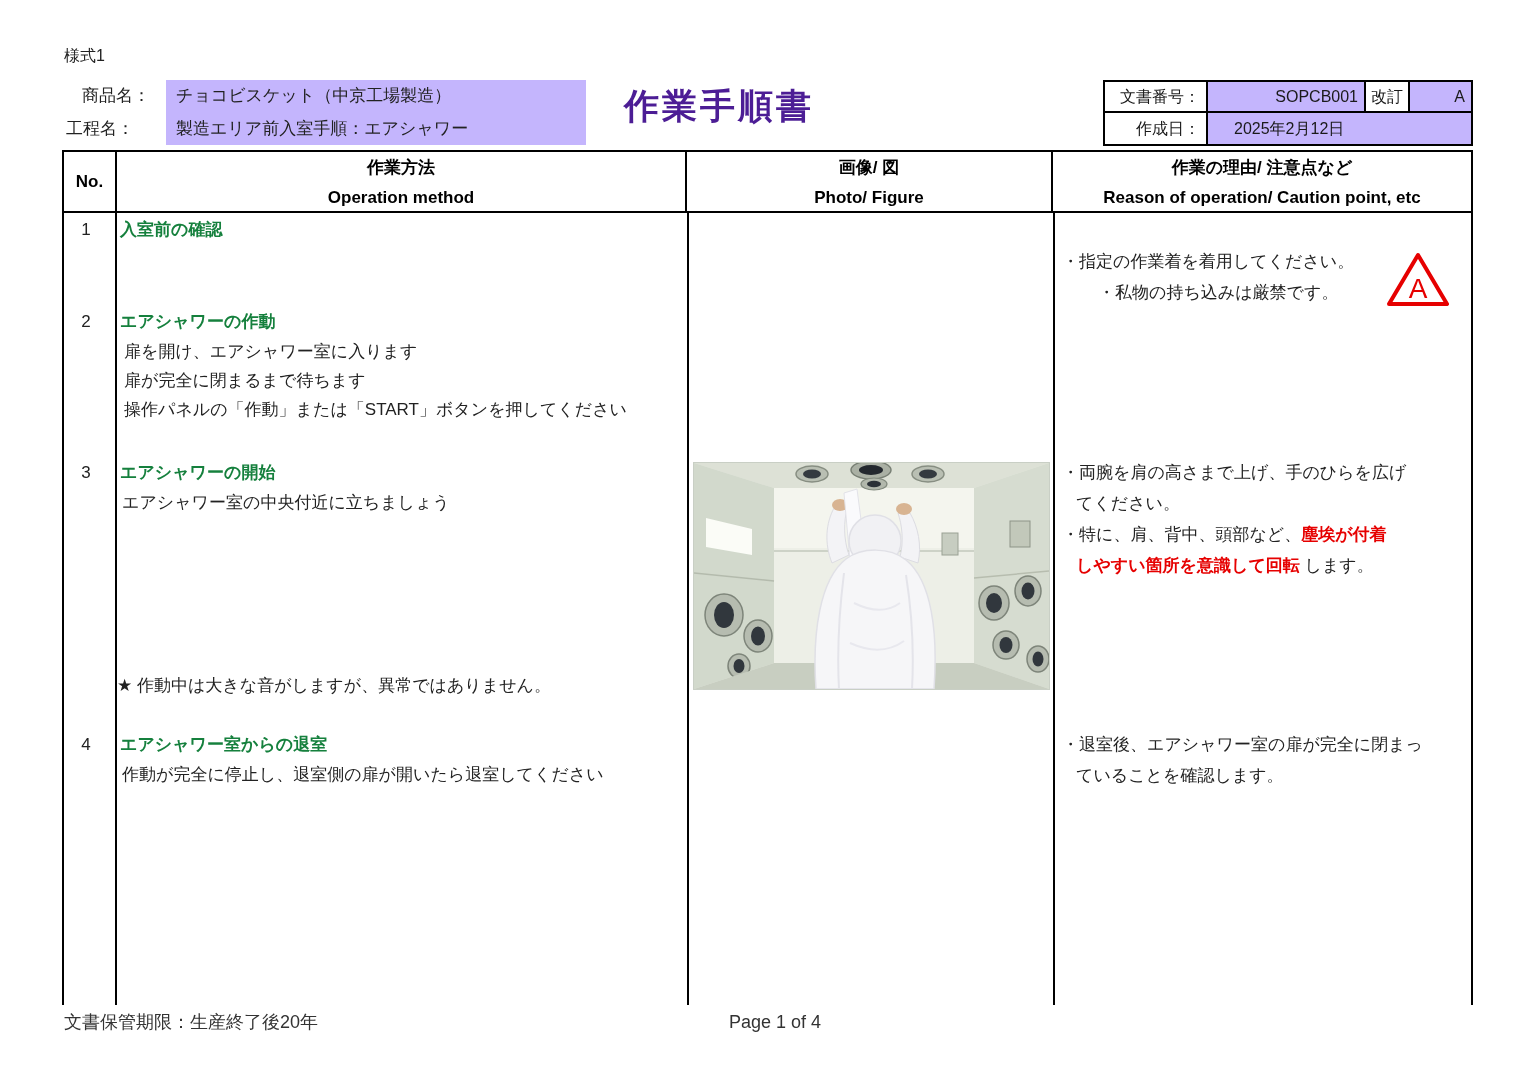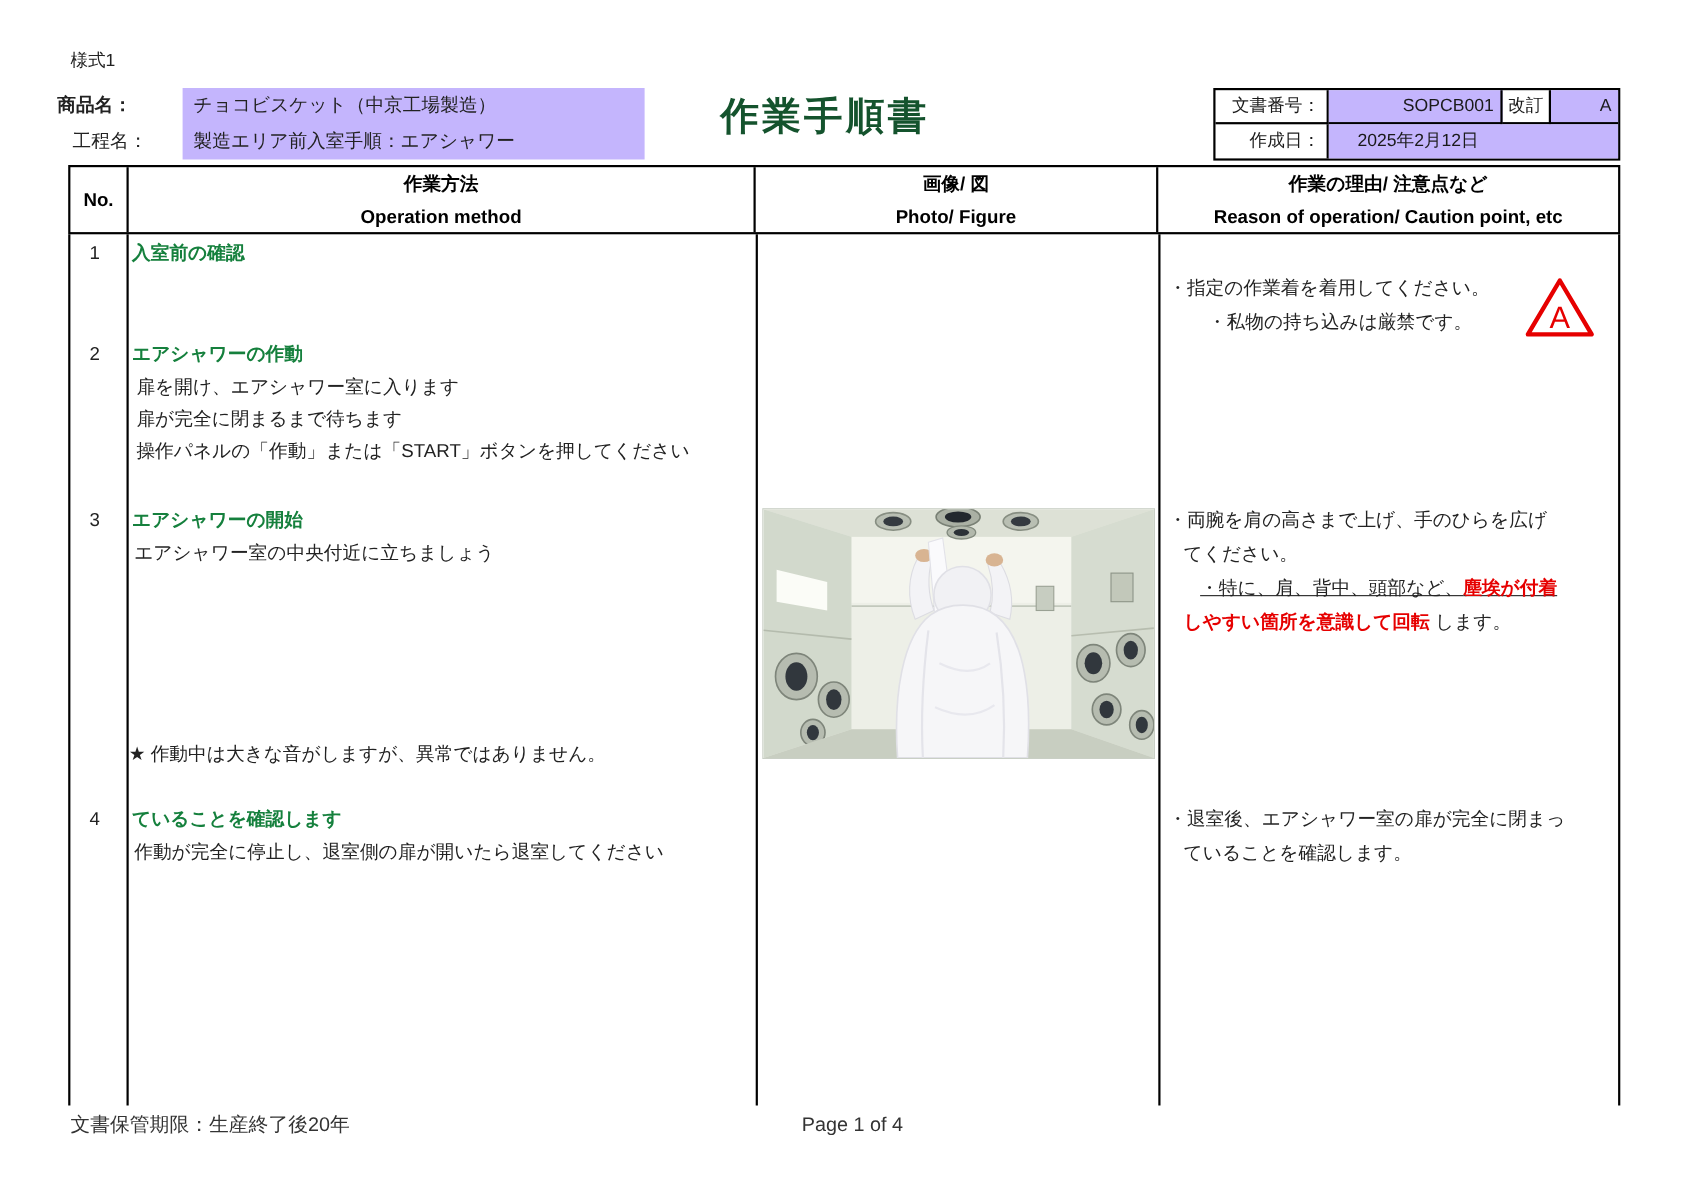--- a/index.html
+++ b/index.html
@@ -5,21 +5,21 @@
   html,body{margin:0;padding:0;background:#ffffff;}
   #page{position:relative;width:1536px;height:1086px;background:#ffffff;overflow:hidden;
         font-family:"Liberation Sans","DejaVu Sans",sans-serif;color:#1a1a1a;}
   .abs{position:absolute;white-space:pre;line-height:1;}
   .jp{font-size:17px;color:#222;}
   .bold{font-weight:bold;color:#15803d;}
   .red{color:#e60000;font-weight:bold;}
   
   .green{background:#c4b5fd;}
   #meta-green{left:166px;top:80px;width:420px;height:65px;}
-  #doc-title{left:580px;top:88px;width:340px;text-align:center;font-size:35px;font-weight:bold;letter-spacing:3px;color:#14532d;}
+  #doc-title{left:549px;top:88px;width:340px;text-align:center;font-size:35px;font-weight:bold;letter-spacing:3px;color:#4c1d95;}
   
   #docbox{left:1103px;top:80px;width:370px;height:66px;border:2px solid #000;box-sizing:border-box;
           display:grid;grid-template-columns:103px 158px 44px 1fr;grid-template-rows:1fr 1fr;font-size:16px;}
   #docbox>div{display:flex;align-items:center;box-sizing:border-box;padding:0 6px;}
   .b-r{border-right:2px solid #000;}
   .b-b{border-bottom:2px solid #000;}
   .ar{justify-content:flex-end;}
   .ac{justify-content:center;}
   
   #thead{left:62px;top:150px;width:1411px;height:63px;border:2px solid #000;box-sizing:border-box;
@@ -36,21 +36,21 @@
   .footer{font-size:18px;color:#333;}
 </style>
 </head>
 <body>
 
 <div id="page">
 
   <div class="abs jp" style="left:64px;top:48px;font-size:16px;">様式1</div>
 
   <div class="abs green" id="meta-green"></div>
-  <div class="abs jp" style="left:52px;top:87px;font-weight:bold;">商品名：</div>
+  <div class="abs jp" style="left:82px;top:87px;">商品名：</div>
   <div class="abs jp" style="left:176px;top:87px;">チョコビスケット（中京工場製造）</div>
   <div class="abs jp" style="left:66px;top:120px;">工程名：</div>
   <div class="abs jp" style="left:176px;top:120px;">製造エリア前入室手順：エアシャワー</div>
 
   <div class="abs" id="doc-title">作業手順書</div>
 
   <div class="abs" id="docbox">
     <div class="b-r b-b ar">文書番号：</div>
     <div class="b-r b-b ar green">SOPCB001</div>
     <div class="b-r b-b ac">改訂</div>
@@ -98,21 +98,21 @@
   <div class="abs jp" style="left:124px;top:372px;">扉が完全に閉まるまで待ちます</div>
   <div class="abs jp" style="left:124px;top:401px;">操作パネルの「作動」または「START」ボタンを押してください</div>
 
   <div class="abs jp" style="left:62px;top:464px;width:48px;text-align:center;">3</div>
   <div class="abs jp bold" style="left:120px;top:464px;">エアシャワーの開始</div>
   <div class="abs jp" style="left:122px;top:494px;">エアシャワー室の中央付近に立ちましょう</div>
   <div class="abs jp" style="left:117px;top:677px;">★ 作動中は大きな音がしますが、異常ではありません。</div>
 
   <div class="abs jp" style="left:1062px;top:464px;">・両腕を肩の高さまで上げ、手のひらを広げ</div>
   <div class="abs jp" style="left:1076px;top:495px;">てください。</div>
-  <div class="abs jp" style="left:1091px;top:526px;text-decoration:underline;"><span>・特に、肩、背中、頭部など、</span><span class="red">塵埃が付着</span></div>
+  <div class="abs jp" style="left:1062px;top:526px;"><span>・特に、肩、背中、頭部など、</span><span class="red">塵埃が付着</span></div>
   <div class="abs jp" style="left:1076px;top:557px;"><span class="red">しやすい箇所を意識して回転</span><span> します。</span></div>
 
   <svg class="abs" id="photo" viewBox="0 0 355 226">
     <rect x="0" y="0" width="355" height="226" fill="#e7eae1"></rect>
 
     <rect x="80" y="25" width="200" height="175" fill="#edefe7"></rect>
     <rect x="80" y="25" width="200" height="60" fill="#f4f5ee"></rect>
     <line x1="80" y1="88" x2="280" y2="88" stroke="#c2c8bc" stroke-width="1.5"></line>
     <rect x="248" y="70" width="16" height="22" fill="#c7cdc1" stroke="#9aa194" stroke-width="1"></rect>
 
@@ -157,21 +157,21 @@
     <polygon points="150,30 163,26 172,95 156,98" fill="#fafafc" stroke="#e2e2e8" stroke-width="1"></polygon>
     <circle cx="181" cy="78" r="26" fill="#f1f1f4" stroke="#e0e0e6" stroke-width="1.5"></circle>
     <path d="M122,226 C118,170 126,116 152,96 C168,84 196,84 212,97 C238,118 244,170 240,226 Z" fill="#f6f6f8" stroke="#e0e0e6" stroke-width="1.5"></path>
     <path d="M150,110 C145,150 143,190 145,226" stroke="#e4e4ea" stroke-width="2" fill="none"></path>
     <path d="M212,112 C218,150 220,190 218,226" stroke="#e4e4ea" stroke-width="2" fill="none"></path>
     <path d="M160,140 C180,150 195,148 206,140" stroke="#e8e8ee" stroke-width="2" fill="none"></path>
     <path d="M156,180 C178,190 196,188 210,178" stroke="#e8e8ee" stroke-width="2" fill="none"></path>
   </svg>
 
   <div class="abs jp" style="left:62px;top:736px;width:48px;text-align:center;">4</div>
-  <div class="abs jp bold" style="left:120px;top:736px;">ていることを確認します</div>
+  <div class="abs jp bold" style="left:120px;top:736px;">エアシャワー室からの退室</div>
   <div class="abs jp" style="left:122px;top:766px;">作動が完全に停止し、退室側の扉が開いたら退室してください</div>
   <div class="abs jp" style="left:1062px;top:736px;">・退室後、エアシャワー室の扉が完全に閉まっ</div>
   <div class="abs jp" style="left:1076px;top:767px;">ていることを確認します。</div>
 
   <div class="abs footer" style="left:64px;top:1013px;">文書保管期限：生産終了後20年</div>
   <div class="abs footer" style="left:690px;top:1013px;width:170px;text-align:center;">Page 1 of 4</div>
 
 </div>
 
 </body></html>

